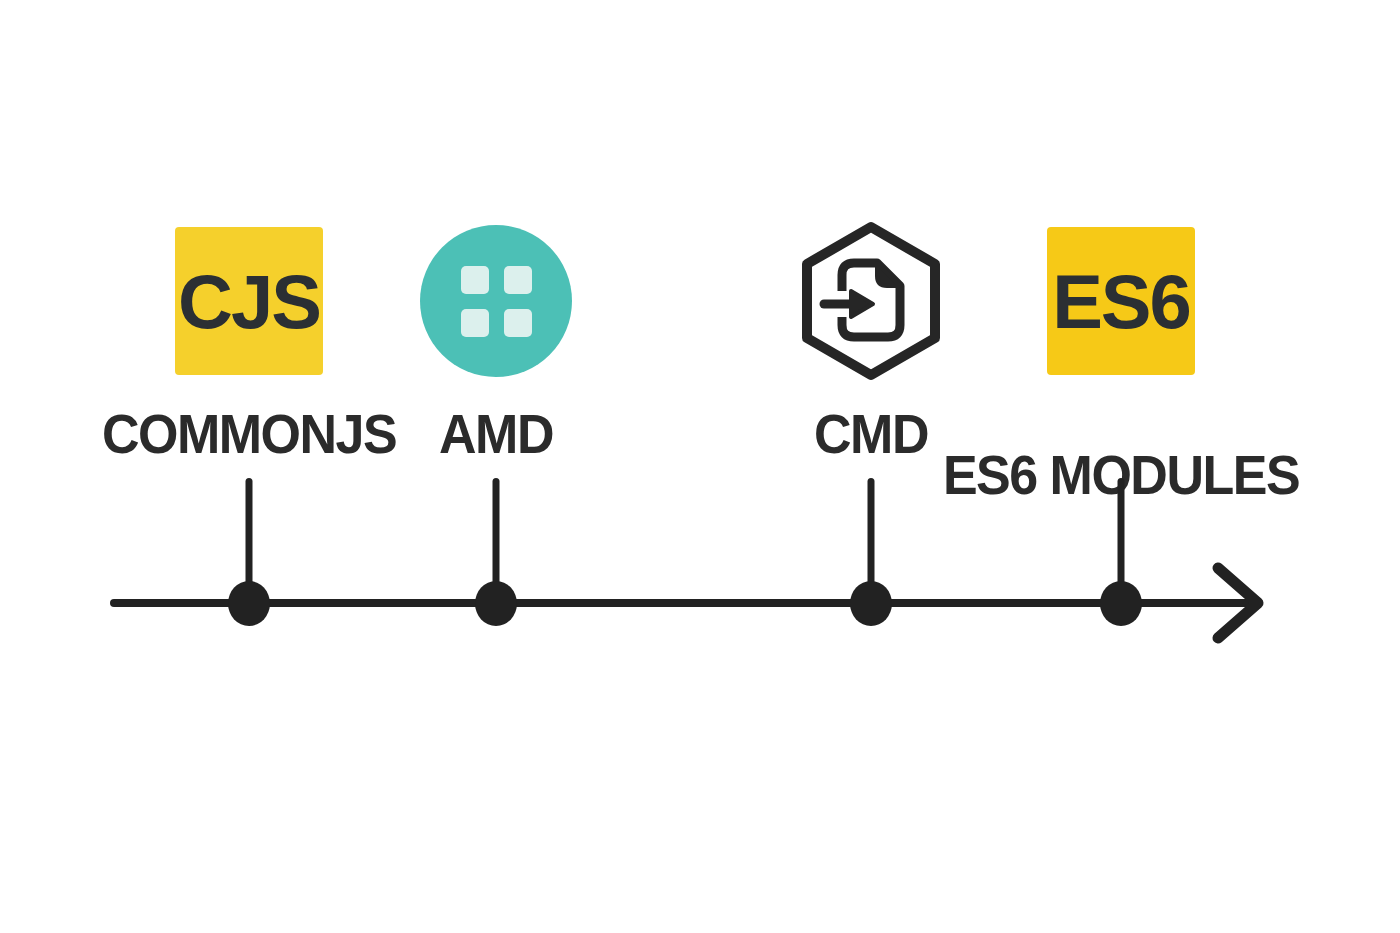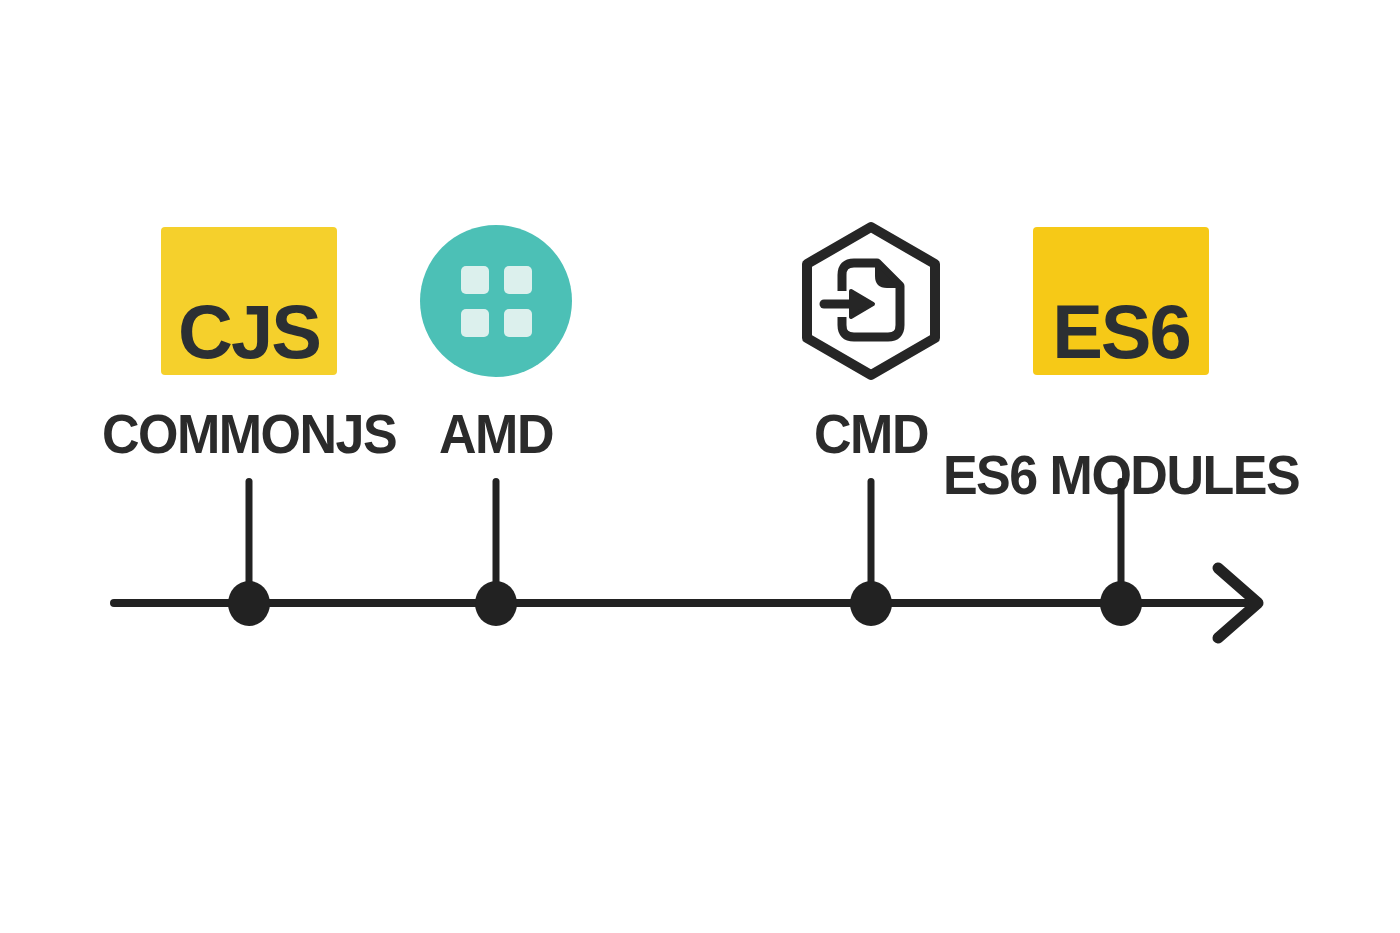--- a/index.html
+++ b/index.html
@@ -67,23 +67,23 @@
     left:50%;
     top:356px;               
     transform:translateX(-50%);
     width:42px; height:45px;
     background:#222222;
     border-radius:50%;
   }
 
   
   .yellow-square{
-    width:176px;height:148px;
+    width:148px;height:148px;
     border-radius:4px;
-    display:flex;align-items:flex-end;justify-content:center;
+    display:flex;align-items:center;justify-content:center;
     font-size:76px;
     font-weight:bold;
     letter-spacing:-2px;
     color:#2b2f33;
   }
   .sq-cjs{background:#F5D02C;}
   .sq-es6{background:#F6C917;}
 
   .teal-circle{
     width:152px;height:152px;

